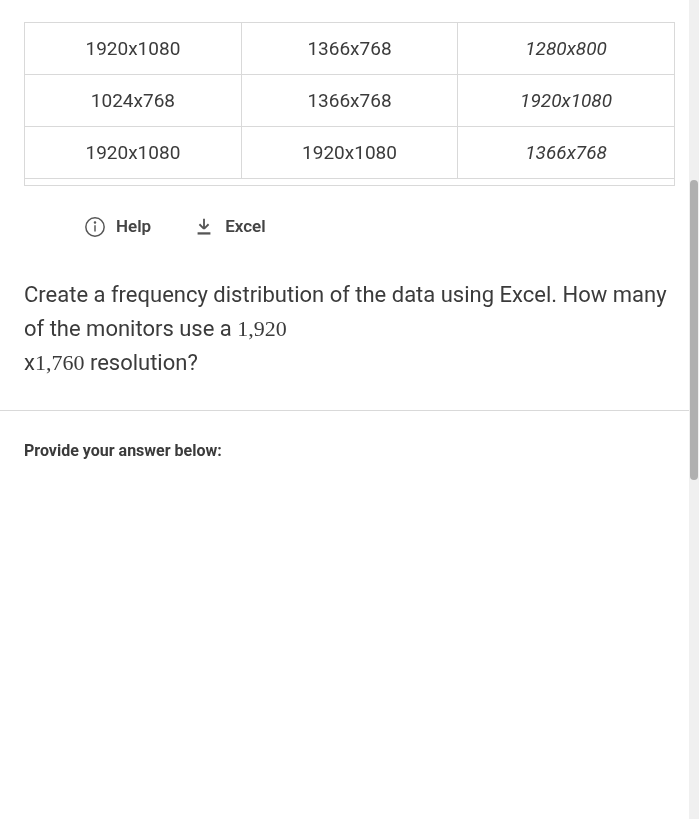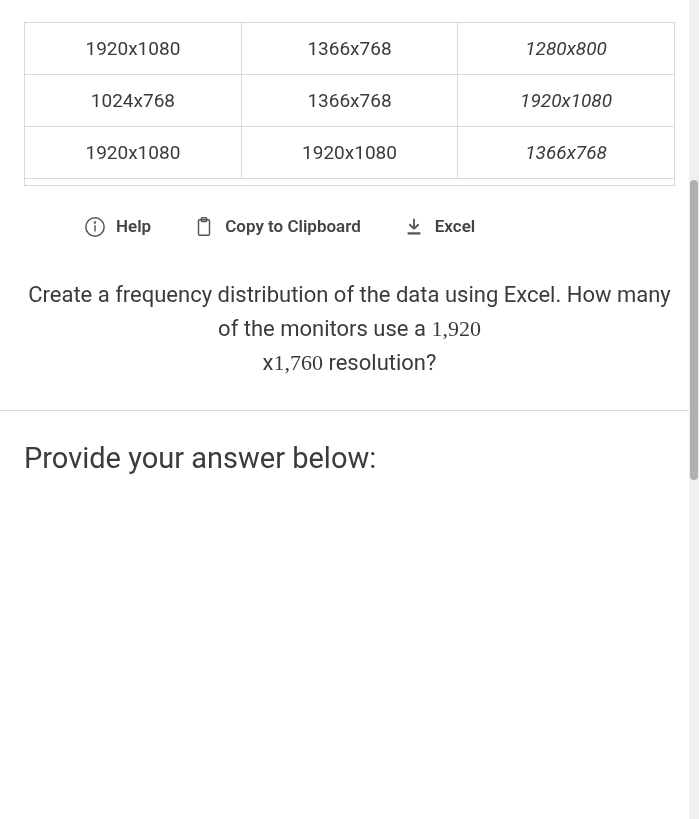--- a/index.html
+++ b/index.html
@@ -98,34 +98,33 @@
     .action-btn.open svg {
       fill: #555;
       stroke: #555;
     }
     .question {
       font-size: 22px;
       line-height: 1.55;
       color: #3b3b3b;
       margin-bottom: 30px;
       font-weight: 400;
-      text-align: center;
     }
     .question .num {
       font-family: Georgia, "Times New Roman", serif;
     }
     .divider {
       border: none;
       border-top: 1px solid #d9d9d9;
       margin: 0 -24px 30px -24px;
     }
     .answer-prompt {
-      font-size: 29px;
+      font-size: 16px;
       color: #3b3b3b;
-      font-weight: 400;
+      font-weight: 700;
     }
   </style>
 </head>
 <body>
 
 <div class="scroll-track">
   <div class="scroll-thumb"></div>
 </div>
 
 <div class="content">
@@ -158,27 +157,20 @@
 
   <div class="actions">
     <div class="action-btn">
       <svg viewBox="0 0 24 24">
         <circle cx="12" cy="12" r="10"></circle>
         <line x1="12" y1="10" x2="12" y2="17"></line>
         <circle cx="12" cy="7" r="0.6" fill="#555"></circle>
       </svg>
       <span>Help</span>
     </div>
-    <div class="action-btn">
-      <svg viewBox="0 0 24 24">
-        <rect x="6" y="4" width="12" height="17" rx="1"></rect>
-        <rect x="9" y="2" width="6" height="4" rx="1"></rect>
-      </svg>
-      <span>Copy to Clipboard</span>
-    </div>
     <div class="action-btn open">
       <svg viewBox="0 0 24 24">
         <path d="M12 3 L12 14 M12 14 L7 9 M12 14 L17 9" stroke-width="2" fill="none"></path>
         <line x1="5" y1="19" x2="19" y2="19" stroke-width="2.5"></line>
       </svg>
       <span>Excel</span>
     </div>
   </div>
 
   <p class="question">

